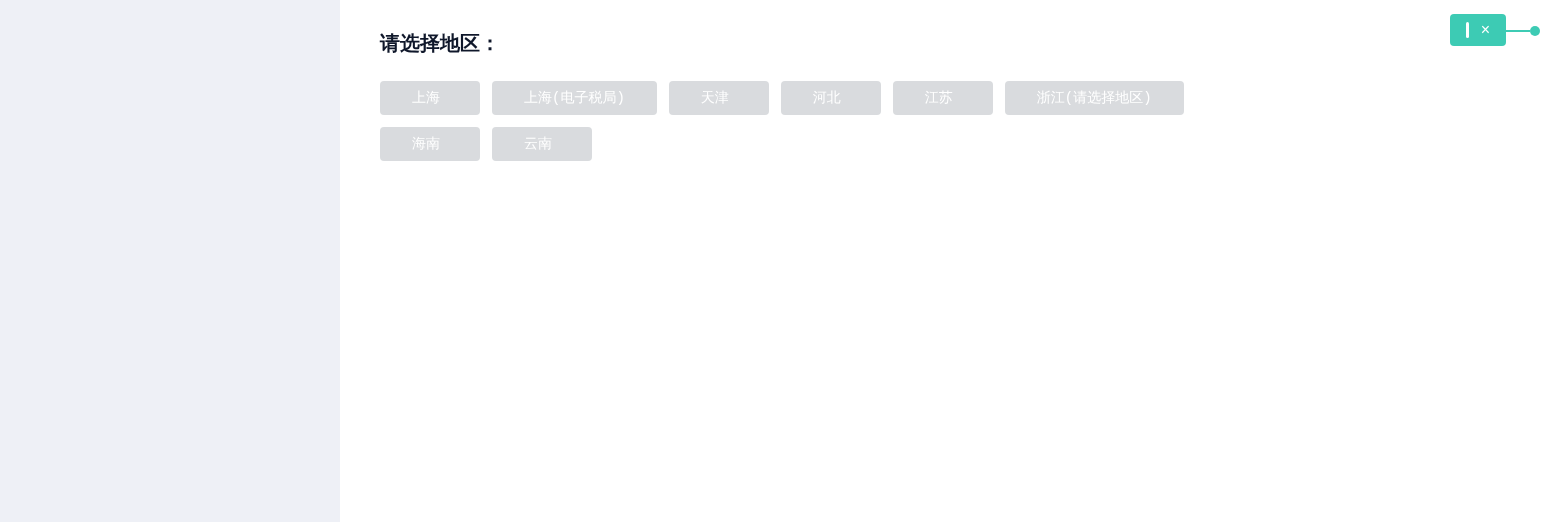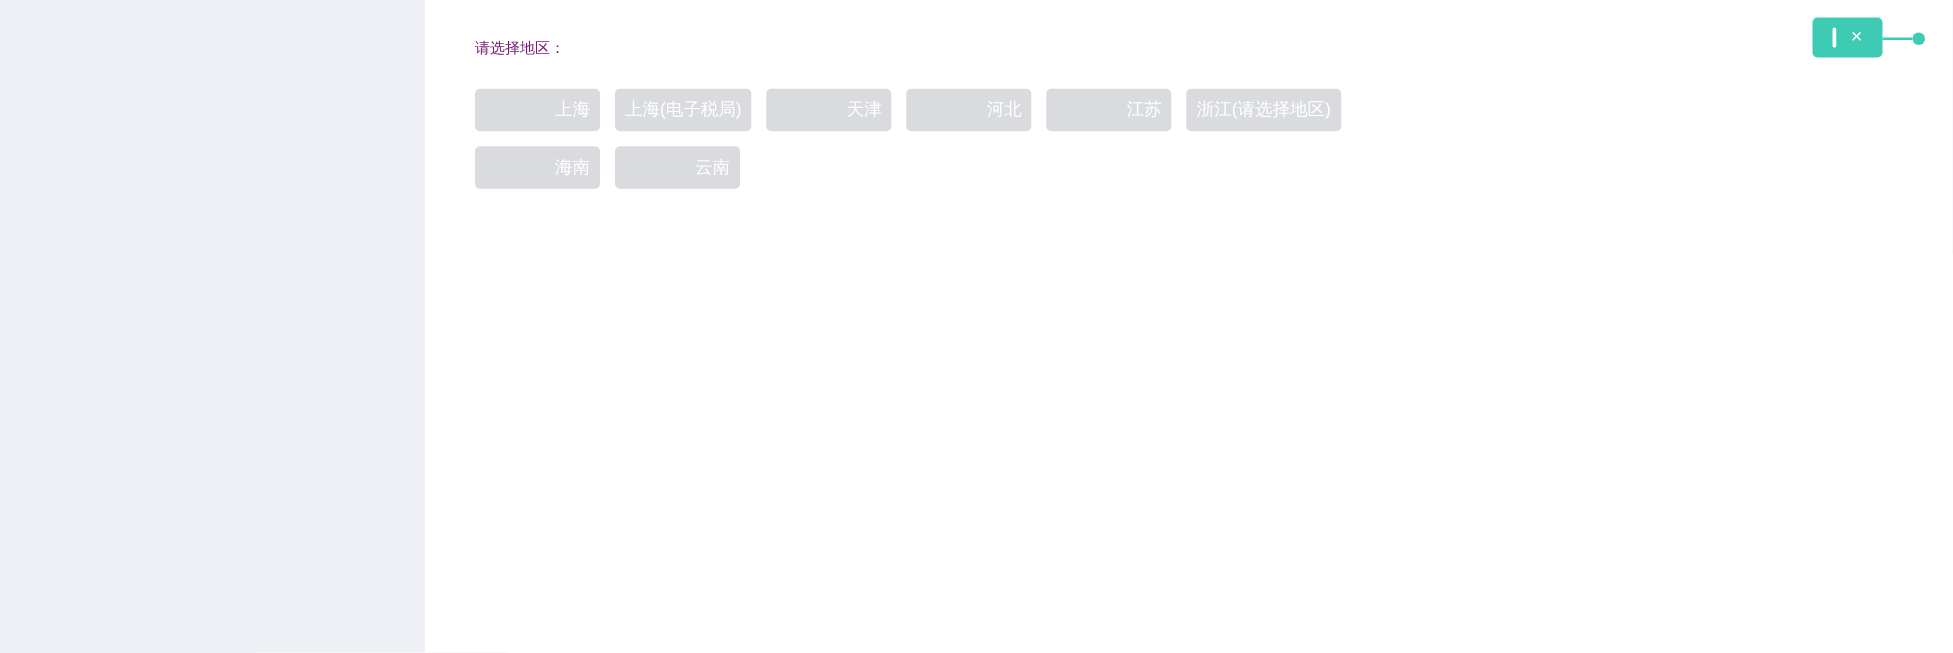--- a/index.html
+++ b/index.html
@@ -30,44 +30,45 @@
       position: absolute;
       left: 340px;
       top: 0;
       right: 0;
       height: 522px;
       background: #ffffff;
       padding: 30px 40px;
     }
 
     .page-label {
-      font-size: 12px;
-      color: #701a75;
+      font-size: 20px;
+      color: #0f172a;
       margin-bottom: 24px;
-      font-weight: normal;
+      font-weight: bold;
     }
 
     .region-buttons-row {
       display: flex;
       flex-wrap: wrap;
       gap: 12px;
       margin-bottom: 12px;
     }
 
     .region-btn {
       background: #d9dbde;
       border: none;
       border-radius: 4px;
       color: #fff;
       font-size: 14px;
-      padding: 8px 8px;
+      padding: 8px 32px;
       cursor: pointer;
       min-width: 100px;
-      text-align: right;
+      text-align: left;
       white-space: nowrap;
+      font-family: Liberation Mono, monospace;
     }
 
     
     .tooltip-banner {
       position: absolute;
       top: 14px;
       right: 56px;
       background: #3dcbb4;
       color: #fff;
       font-size: 14px;

